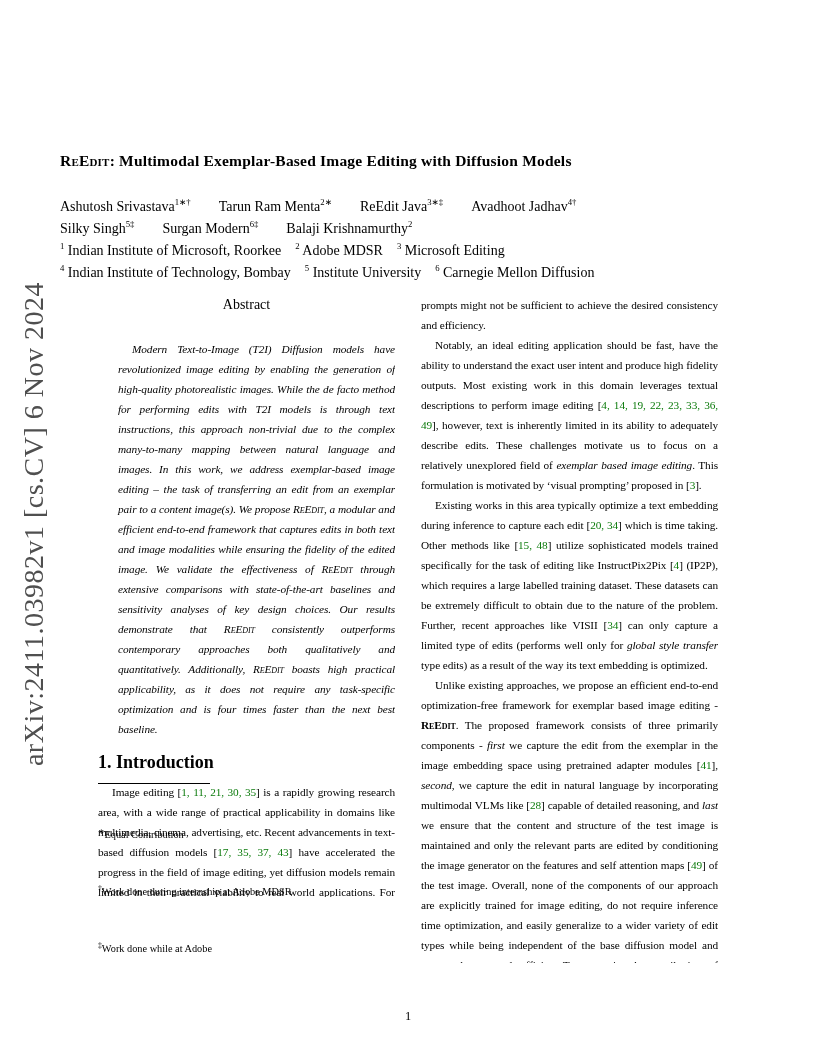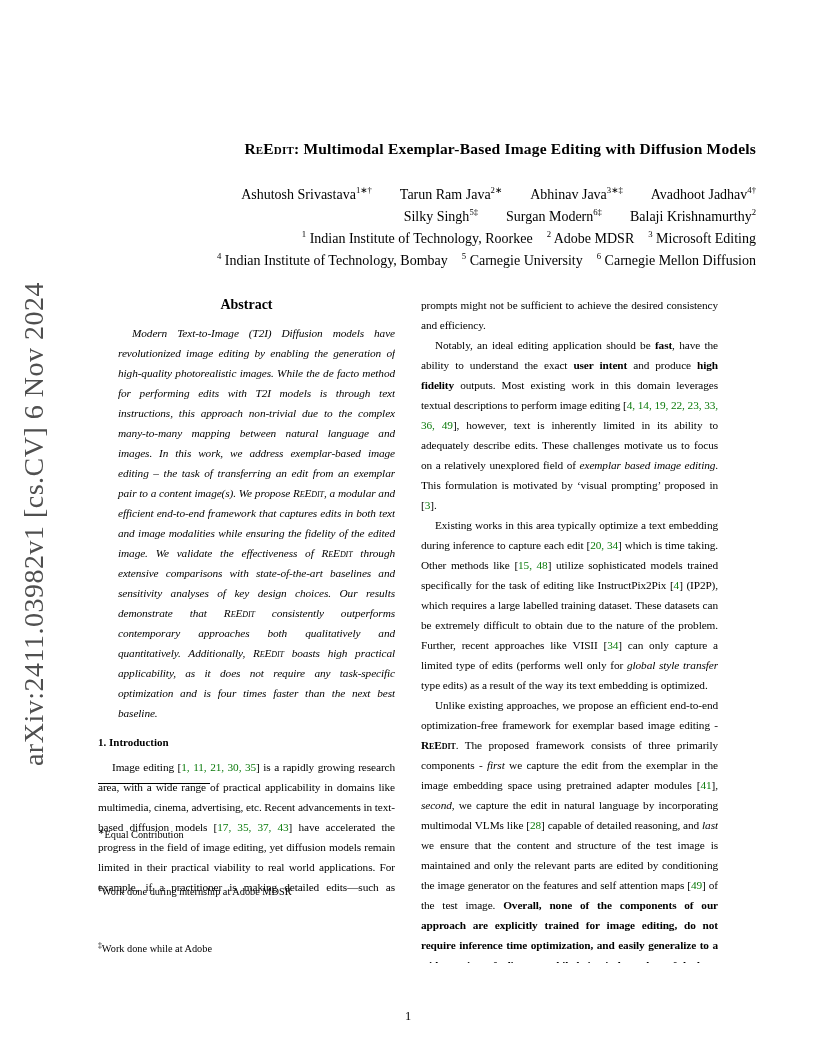--- a/index.html
+++ b/index.html
@@ -10,63 +10,63 @@
     margin:0 auto;
   }
   
   .arxiv-sidebar {
     position:absolute; left:18px; top:282px;
     writing-mode:vertical-rl; transform:rotate(180deg);
     font-size:28px; color:var(--sidebar,#4f4f4f); letter-spacing:0.5px;
     white-space:nowrap;
   }
   
-  .titleblock { position:absolute; top:140px; left:60px; width:696px; text-align:right; }
+  .titleblock { position:absolute; top:152px; left:60px; width:696px; text-align:left; }
   .title { font-size:15.5px; font-weight:700; letter-spacing:0.2px; }
   .authors { margin-top:26px; font-size:14px; line-height:22px; }
   .author-row { white-space:nowrap; }
   
   .columns { position:absolute; top:295px; left:98px; width:620px; display:flex; gap:26px; }
   .col { width:297px; height:668px; overflow:hidden; position:relative; }
   .col-left .flow { max-height:602px; overflow:hidden; }
-  .abstract-heading { font-size:14px; font-weight:700; text-align:center; margin:2px 0 10px 0; }
+  .abstract-heading { font-size:14px; font-weight:400; text-align:center; margin:2px 0 26px 0; }
   .abstract-body { font-style:italic;margin-left:20px; }
-  .section-heading { font-size:11px; font-weight:700; margin:13px 0 9px 0; }
+  .section-heading { font-size:18px; font-weight:700; margin:13px 0 9px 0; }
   .para { font-size:11.3px; line-height:20px; text-align:justify; letter-spacing:-0.1px; }
   .indent { text-indent:14px; }
   .listitem { margin-top:3px; padding-left:3px; }
   .footnotes { position:absolute; left:0; bottom:8px; width:100%; }
   .fnrule { width:112px; border-top:1px solid #000; margin-bottom:4px; }
   .fn { font-size:10.3px; line-height:13px; text-align:left;margin-top:44px; }
   
   .pagefooter { position:absolute; bottom:32px; left:0; width:100%; text-align:center; font-size:12.5px; }
   
   .s-n {}
-  .s-b { font-weight:700; }
+  .s-b { font-weight:400; }
   .s-i { font-style:italic; }
   .s-c { color:var(--cite,#0b7a0b); }
   .s-sc { font-variant:small-caps; }
   .s-bsc { font-variant:small-caps; font-weight:700; }
   .s-sup { vertical-align:super; font-size:0.62em; line-height:0; }
   .s-fsym { vertical-align:super; font-size:0.75em; line-height:0; }
 </style>
 </head>
 <body>
 
 <div class="page">
 
   <div class="arxiv-sidebar">arXiv:2411.03982v1  [cs.CV]  6 Nov 2024</div>
 
   <header class="titleblock">
     <h1 class="title"><span class="s-sc">ReEdit</span><span class="s-n">: Multimodal Exemplar-Based Image Editing with Diffusion Models</span></h1>
     <div class="authors">
-      <div class="author-row"><span class="s-n">Ashutosh Srivastava</span><span class="s-sup">1∗†</span><span class="s-n">  </span><span class="s-n">Tarun Ram Java</span><span class="s-sup">2∗</span><span class="s-n">  </span><span class="s-n">Abhinav Java</span><span class="s-sup">3∗‡</span><span class="s-n">  </span><span class="s-n">Avadhoot Jadhav</span><span class="s-sup">4†</span></div>
+      <div class="author-row"><span class="s-n">Ashutosh Srivastava</span><span class="s-sup">1∗†</span><span class="s-n">  </span><span class="s-n">Tarun Ram Menta</span><span class="s-sup">2∗</span><span class="s-n">  </span><span class="s-n">ReEdit Java</span><span class="s-sup">3∗‡</span><span class="s-n">  </span><span class="s-n">Avadhoot Jadhav</span><span class="s-sup">4†</span></div>
       <div class="author-row"><span class="s-n">Silky Singh</span><span class="s-sup">5‡</span><span class="s-n">  </span><span class="s-n">Surgan Modern</span><span class="s-sup">6‡</span><span class="s-n">  </span><span class="s-n">Balaji Krishnamurthy</span><span class="s-sup">2</span></div>
-      <div class="author-row"><span class="s-sup">1</span><span class="s-n"> Indian Institute of Technology, Roorkee</span><span class="s-n">  </span><span class="s-sup">2</span><span class="s-n"> Adobe MDSR</span><span class="s-n">  </span><span class="s-sup">3</span><span class="s-n"> Microsoft Editing</span></div>
-      <div class="author-row"><span class="s-sup">4</span><span class="s-n"> Indian Institute of Technology, Bombay</span><span class="s-n">  </span><span class="s-sup">5</span><span class="s-n"> Carnegie University</span><span class="s-n">  </span><span class="s-sup">6</span><span class="s-n"> Carnegie Mellon Diffusion</span></div>
+      <div class="author-row"><span class="s-sup">1</span><span class="s-n"> Indian Institute of Microsoft, Roorkee</span><span class="s-n">  </span><span class="s-sup">2</span><span class="s-n"> Adobe MDSR</span><span class="s-n">  </span><span class="s-sup">3</span><span class="s-n"> Microsoft Editing</span></div>
+      <div class="author-row"><span class="s-sup">4</span><span class="s-n"> Indian Institute of Technology, Bombay</span><span class="s-n">  </span><span class="s-sup">5</span><span class="s-n"> Institute University</span><span class="s-n">  </span><span class="s-sup">6</span><span class="s-n"> Carnegie Mellon Diffusion</span></div>
     </div>
   </header>
 
   <main class="columns">
 
     <section class="col col-left">
       <div class="flow">
         <h2 class="abstract-heading">Abstract</h2>
         <p class="para abstract-body indent"><span class="s-n">Modern Text-to-Image (T2I) Diffusion models have revolutionized image editing by enabling the generation of high-quality photorealistic images. While the de facto method for performing edits with T2I models is through text instructions, this approach non-trivial due to the complex many-to-many mapping between natural language and images. In this work, we address exemplar-based image editing – the task of transferring an edit from an exemplar pair to a content image(s). We propose </span><span class="s-sc">ReEdit</span><span class="s-n">, a modular and efficient end-to-end framework that captures edits in both text and image modalities while ensuring the fidelity of the edited image. We validate the effectiveness of </span><span class="s-sc">ReEdit</span><span class="s-n"> through extensive comparisons with state-of-the-art baselines and sensitivity analyses of key design choices. Our results demonstrate that </span><span class="s-sc">ReEdit</span><span class="s-n"> consistently outperforms contemporary approaches both qualitatively and quantitatively. Additionally, </span><span class="s-sc">ReEdit</span><span class="s-n"> boasts high practical applicability, as it does not require any task-specific optimization and is four times faster than the next best baseline.</span></p>
         <h2 class="section-heading">1. Introduction</h2>

